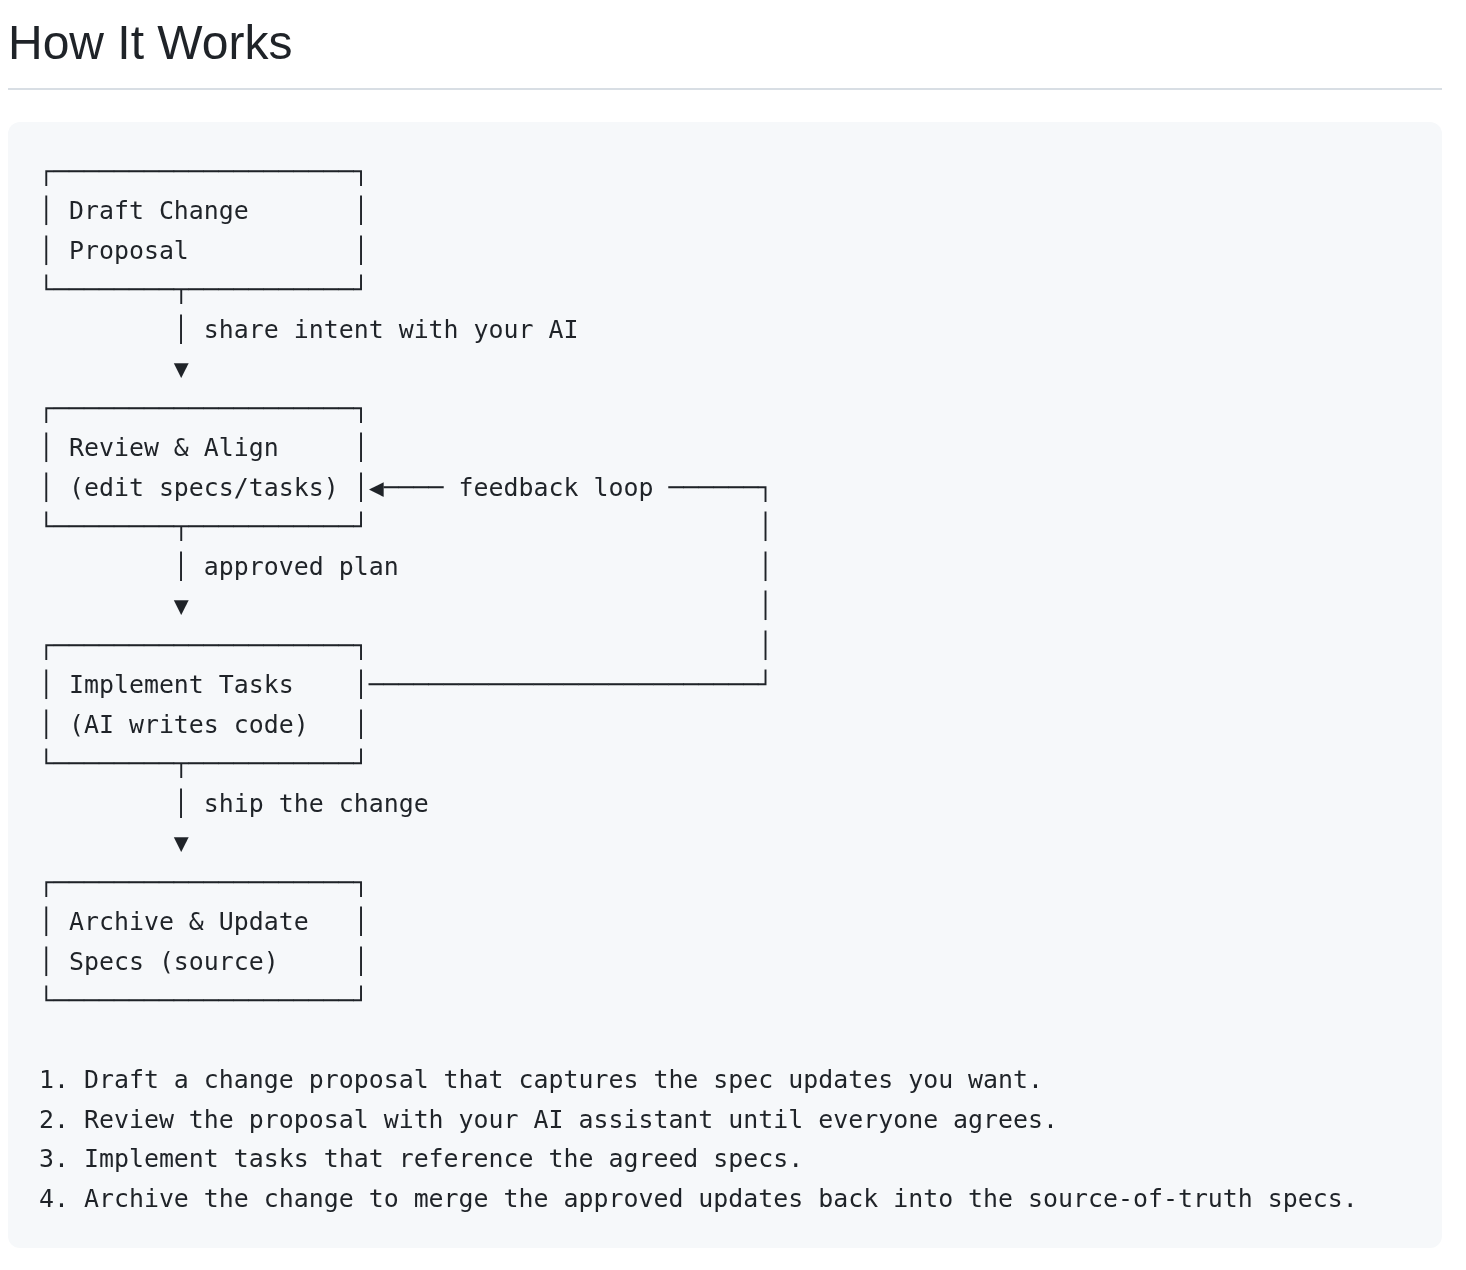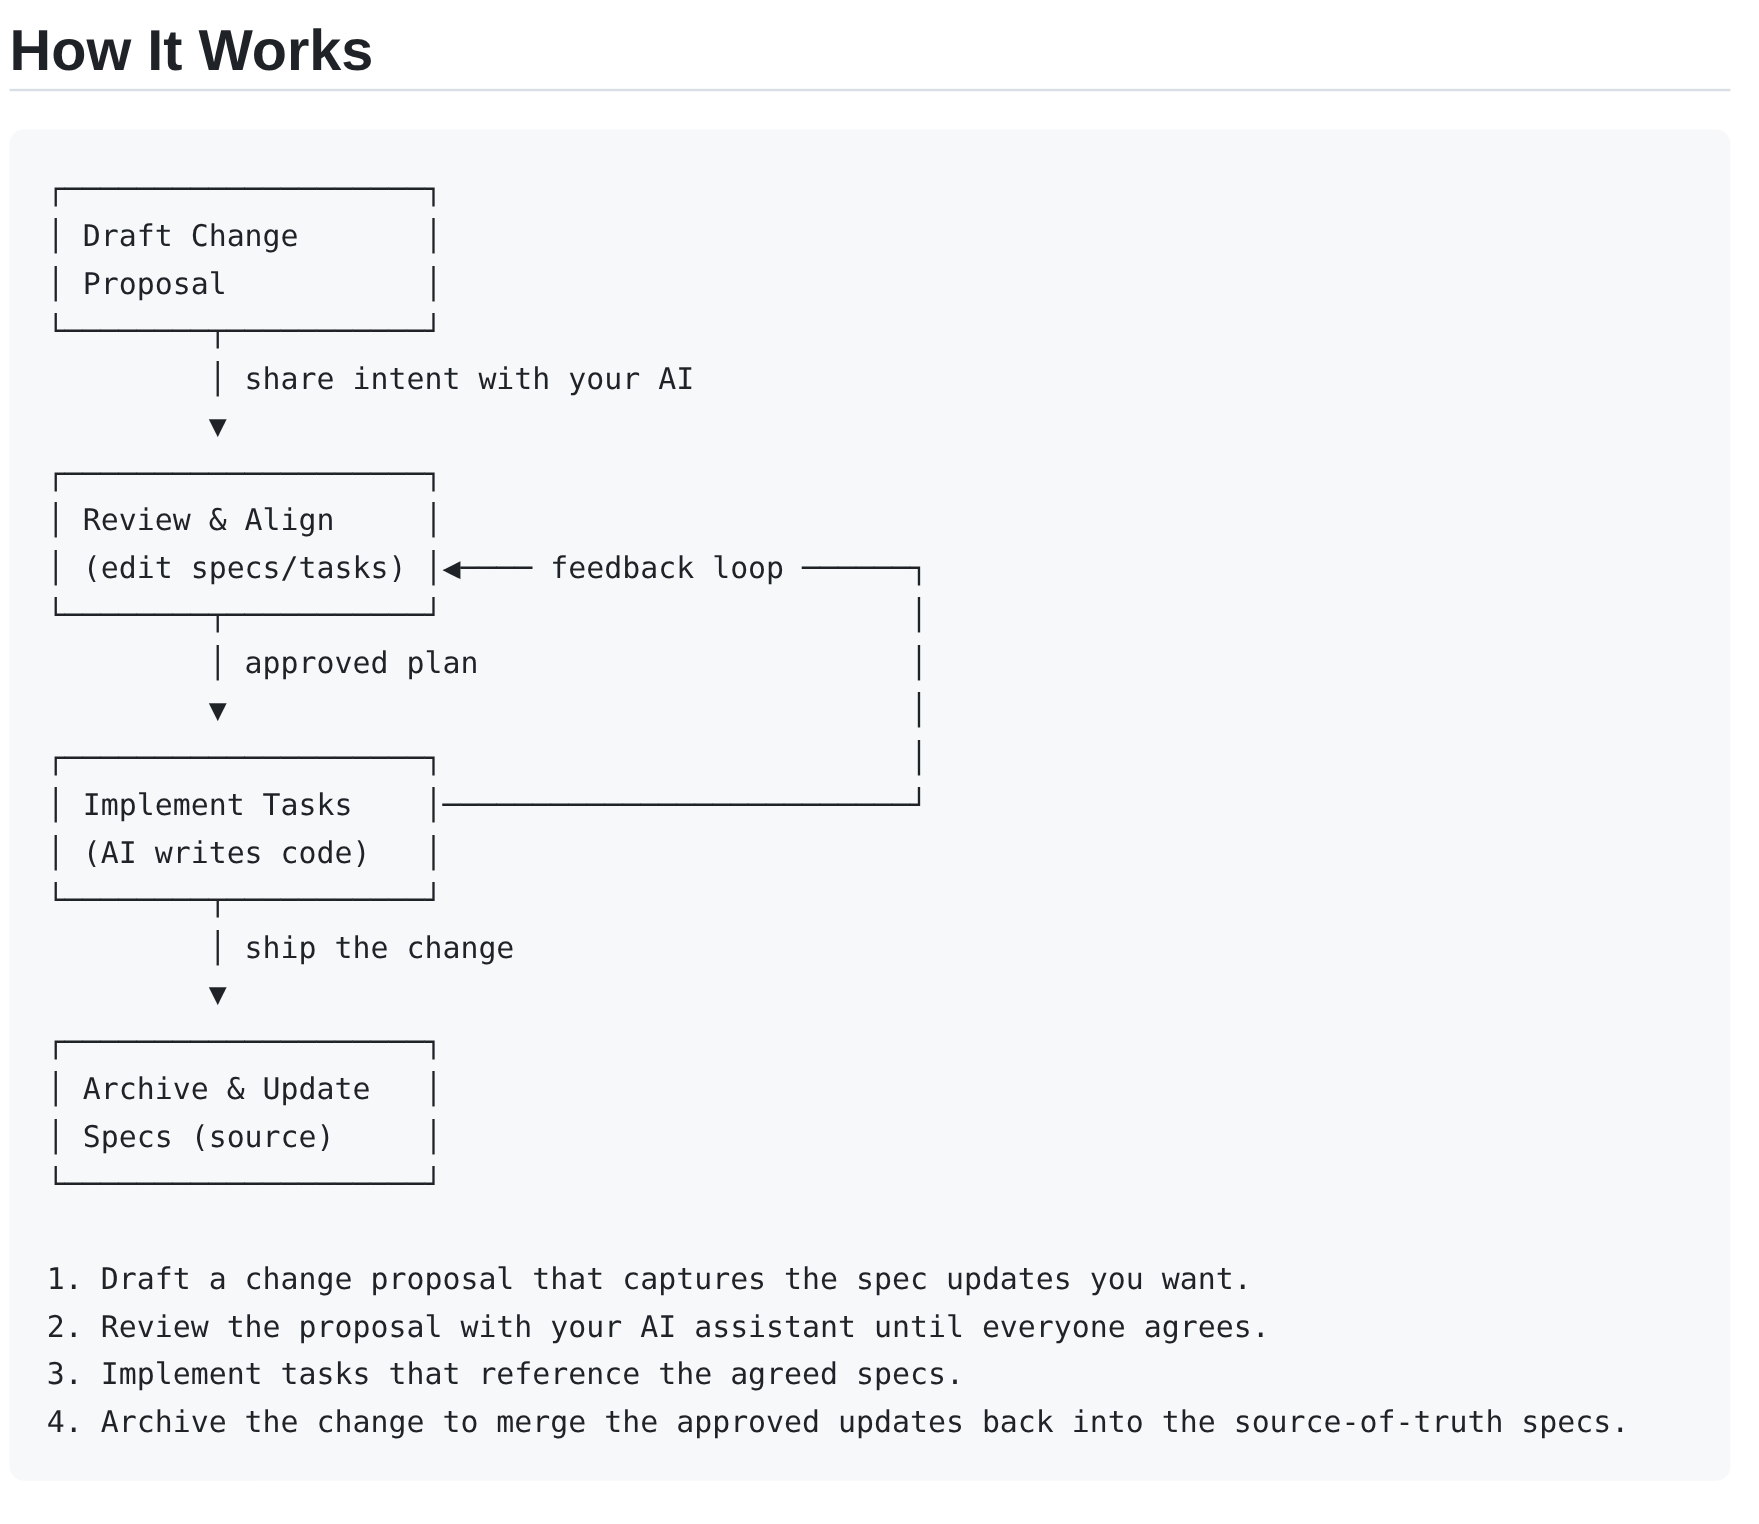--- a/index.html
+++ b/index.html
@@ -9,23 +9,24 @@
   }
   body {
     padding: 8px;
     color: #1f2328;
     font-family: "Liberation Sans", sans-serif;
     width: 1450px;
     box-sizing: border-box;
   }
   .page-title {
     font-size: 48px;
-    font-weight: 700;
+    font-weight: 400;
     line-height: 1.29;
     margin: 4px 0 32px 0;
+    padding-bottom: 14px;
     border-bottom: 2px solid #d8dee4;
     letter-spacing: 0;
   }
   .code-block {
     margin: 0;
     padding: 30px 31px;
     background: #f6f8fa;
     border-radius: 12px;
     overflow: hidden;
   }

